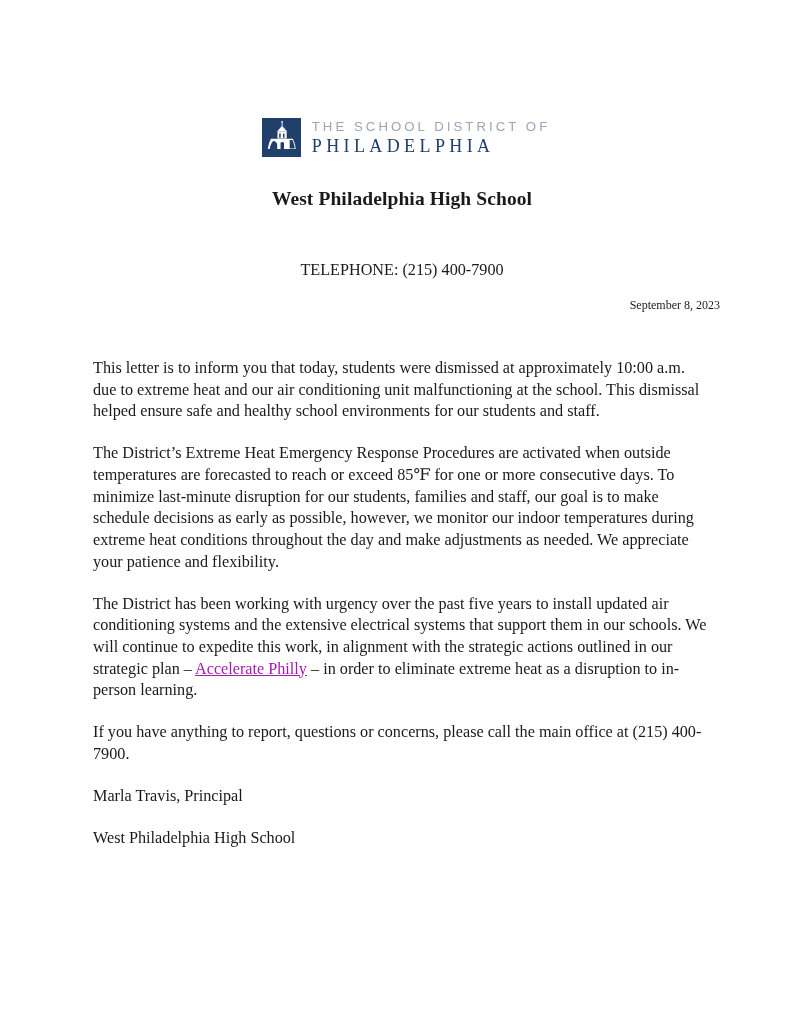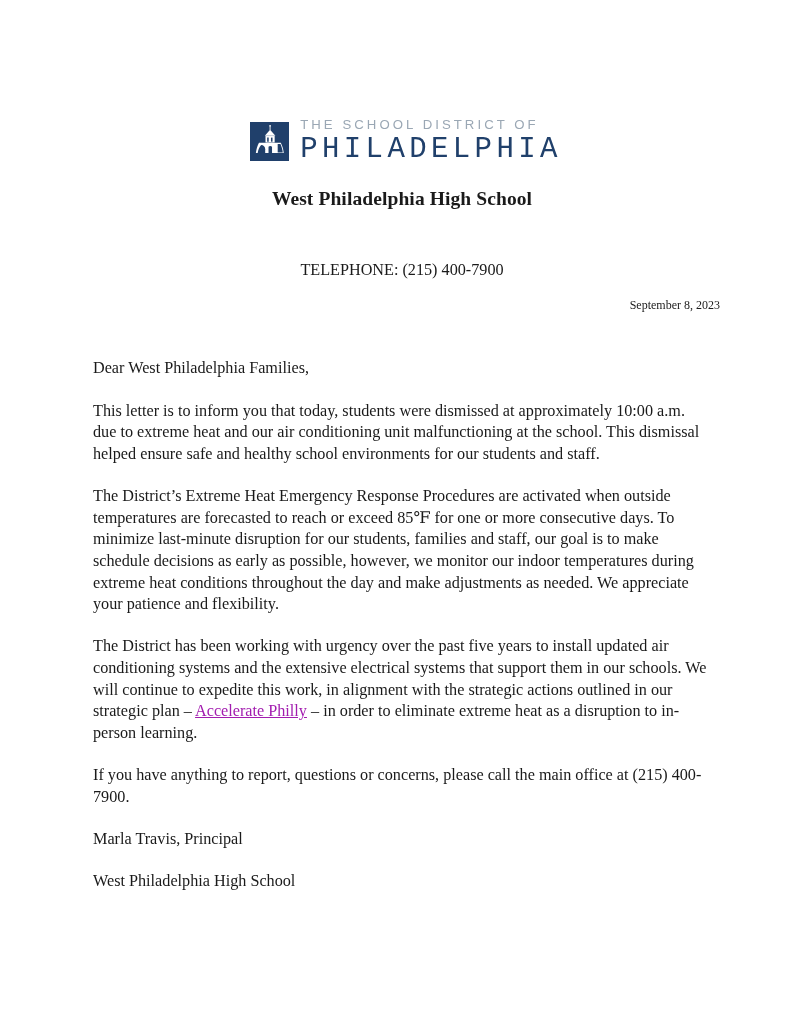--- a/index.html
+++ b/index.html
@@ -53,22 +53,22 @@
   .wordmark-top {
     font-family: "Liberation Sans", "DejaVu Sans", sans-serif;
     font-size: 13.2px;
     letter-spacing: 3.05px;
     color: #9aa7b4;
     font-weight: 400;
     white-space: nowrap;
     margin-bottom: 4px;
   }
   .wordmark-bottom {
-    font-family: Liberation Mono, monospace;
-    font-size: 29px;
+    font-family: Liberation Serif, serif;
+    font-size: 18px;
     letter-spacing: 4.4px;
     color: #20406b;
     font-weight: 400;
     white-space: nowrap;
   }
 
   
   .school-header {
     position: absolute;
     left: 0;
@@ -169,21 +169,20 @@
   <div class="school-header">
     <div class="school-name">West Philadelphia High School</div>
   </div>
 
   <div class="telephone">TELEPHONE: (215) 400-7900</div>
 
   <div class="date-line">September 8, 2023</div>
 
   <div class="body-block">
 
-    <p class="salutation">Dear West Philadelphia Families,</p>
 
     <p>This letter is to inform you that today, students were dismissed at approximately 10:00 a.m. due to extreme heat and our air conditioning unit malfunctioning at the school. This dismissal helped ensure safe and healthy school environments for our students and staff.</p>
 
     <p>The District’s Extreme Heat Emergency Response Procedures are activated when outside temperatures are forecasted to reach or exceed 85℉ for one or more consecutive days. To minimize last-minute disruption for our students, families and staff, our goal is to make schedule decisions as early as possible, however, we monitor our indoor temperatures during extreme heat conditions throughout the day and make adjustments as needed. We appreciate your patience and flexibility.</p>
 
     <p><span>The District has been working with urgency over the past five years to install updated air conditioning systems and the extensive electrical systems that support them in our schools. We will continue to expedite this work, in alignment with the strategic actions outlined in our strategic plan – </span><a class="inline-link" href="#">Accelerate Philly</a><span> –  in order to eliminate extreme heat as a disruption to in-person learning.</span></p>
 
     <p>If you have anything to report, questions or concerns, please call  the main office at (215) 400-7900.</p>
 
 

